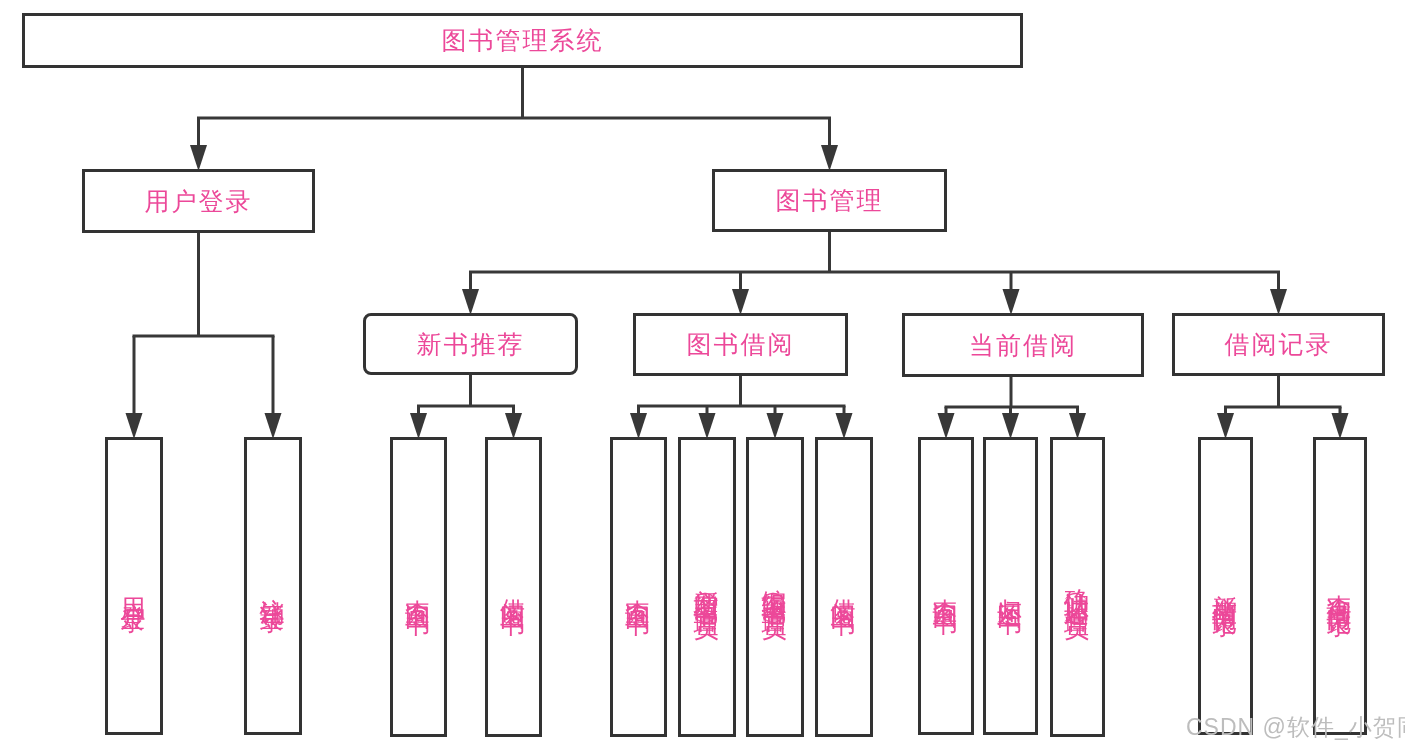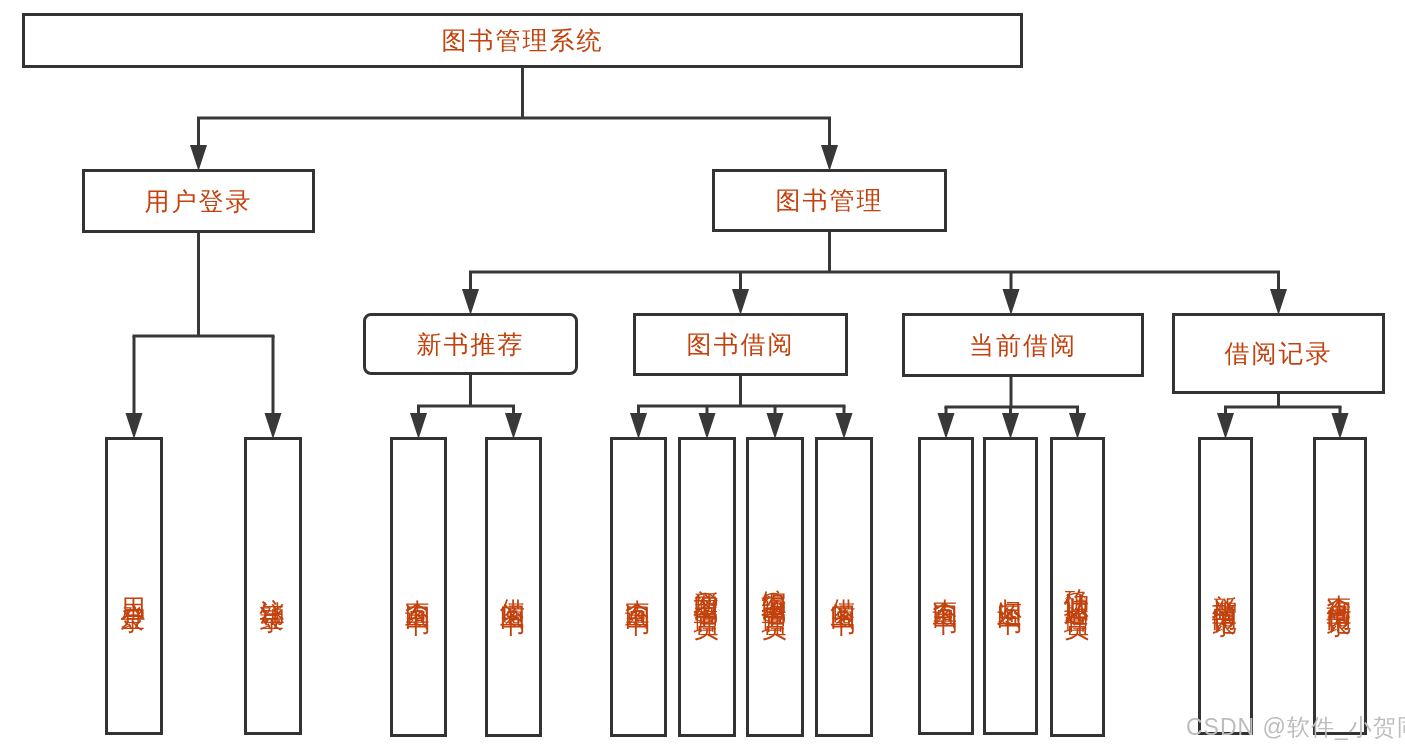--- a/index.html
+++ b/index.html
@@ -10,21 +10,21 @@
     font-family:"Liberation Sans","DejaVu Sans",sans-serif;
     overflow:hidden;
   }
   #connectors{position:absolute;left:0;top:0;z-index:1;}
   .node{
     position:absolute;
     box-sizing:border-box;
     border:3px solid #333333;
     background:#ffffff;
     display:flex;align-items:center;justify-content:center;
-    color:#c2410c;
+    color:#ec4899;
     z-index:2;
     text-align:center;
   }
   .node.h{font-size:25px;letter-spacing:2px;}
   .node.v{
     writing-mode:vertical-rl;
     text-orientation:mixed;
     font-size:25px;
     letter-spacing:4px;
     padding:8px 0;
@@ -97,21 +97,21 @@
       <line x1="1340" y1="407" x2="1340" y2="417" stroke="#383838" stroke-width="3"></line>
       <polygon points="1331.5,413 1348.5,413 1340,439" fill="#383838"></polygon>
     </svg>
   <div id="nodes">
       <div class="node h" style="left: 22px; top: 13px; width: 1001px; height: 55px;">图书管理系统</div>
       <div class="node h" style="left: 82px; top: 169px; width: 233px; height: 64px;">用户登录</div>
       <div class="node h" style="left: 712px; top: 169px; width: 235px; height: 63px;">图书管理</div>
       <div class="node h" style="left: 363px; top: 313px; width: 215px; height: 62px; border-radius: 8px;">新书推荐</div>
       <div class="node h" style="left: 633px; top: 313px; width: 215px; height: 63px;">图书借阅</div>
       <div class="node h" style="left: 902px; top: 313px; width: 242px; height: 64px;">当前借阅</div>
-      <div class="node h" style="left: 1172px; top: 313px; width: 213px; height: 81px;">借阅记录</div>
+      <div class="node h" style="left: 1172px; top: 313px; width: 213px; height: 63px;">借阅记录</div>
       <div class="node v" style="left: 105px; top: 437px; width: 58px; height: 298px;">用户登录</div>
       <div class="node v" style="left: 244px; top: 437px; width: 58px; height: 298px;">注销登录</div>
       <div class="node v" style="left: 390px; top: 437px; width: 57px; height: 300px;">查询图书</div>
       <div class="node v" style="left: 485px; top: 437px; width: 57px; height: 300px;">借阅图书</div>
       <div class="node v" style="left: 610px; top: 437px; width: 57px; height: 300px;">查询图书</div>
       <div class="node v" style="left: 678px; top: 437px; width: 58px; height: 300px;">新增图书（管理员）</div>
       <div class="node v" style="left: 746px; top: 437px; width: 58px; height: 300px;">编辑图书（管理员）</div>
       <div class="node v" style="left: 815px; top: 437px; width: 58px; height: 300px;">借阅图书</div>
       <div class="node v" style="left: 918px; top: 437px; width: 56px; height: 298px;">查询图书</div>
       <div class="node v" style="left: 983px; top: 437px; width: 55px; height: 298px;">归还图书</div>

